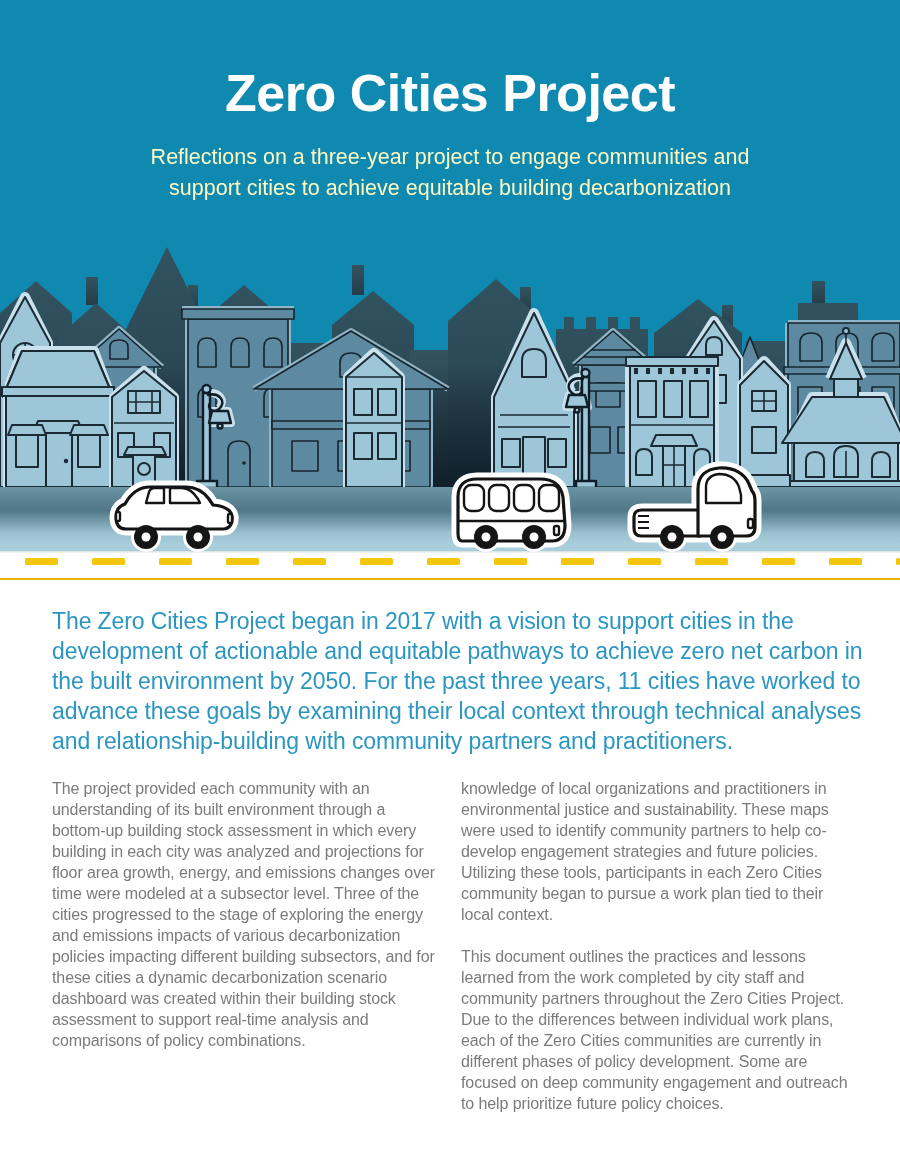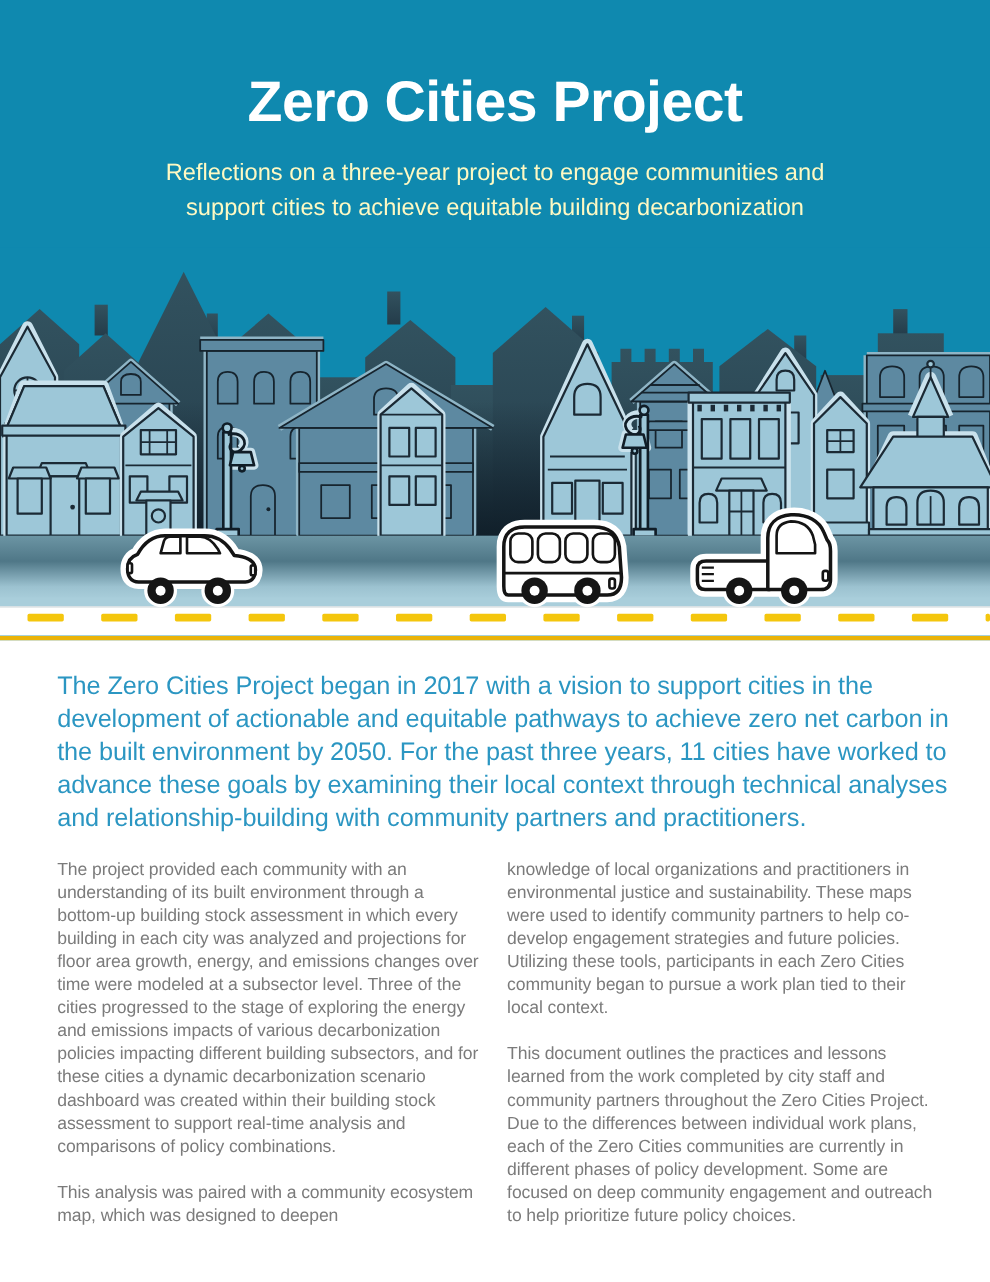--- a/index.html
+++ b/index.html
@@ -2,21 +2,21 @@
 <html style="--banner: #0f89af; --intro-text: #2b96c2; --body-text: #7b7b7b; --road-dash: #f4c60d; --silhouette: #2c4553; --mid-building: #5d89a1; --front-building: #9dc7d8;"><head>
 <meta charset="utf-8">
 <style>
   html,body{margin:0;padding:0;background:#ffffff;}
   body{width:900px;height:1165px;font-family:"Liberation Sans",sans-serif;overflow:hidden;}
 
   
   .hero{
     position:relative;width:900px;height:578px;
     background:var(--banner,#0f89af);
-    border-bottom:4px solid #eab308;
+    border-bottom:2px solid #eab308;
   }
   .hero-text{position:relative;z-index:2;text-align:center;}
   .hero h1{
     margin:0;padding-top:64px;
     font-size:52px;line-height:58px;font-weight:700;color:#ffffff;
     letter-spacing:-0.5px;
   }
   .hero .subtitle{
     margin:20px auto 0 auto;
     font-size:21.5px;line-height:31px;font-weight:400;color:#fef9c3;
@@ -362,20 +362,19 @@
 <div class="content">
   <p class="intro">The Zero Cities Project began in 2017 with a vision to support cities in the
 development of actionable and equitable pathways to achieve zero net carbon in
 the built environment by 2050. For the past three years, 11 cities have worked to
 advance these goals by examining their local context through technical analyses
 and relationship-building with community partners and practitioners.</p>
 
   <div class="columns">
     <div class="col">
       <p>The project provided each community with an understanding of its built environment through a bottom-up building stock assessment in which every building in each city was analyzed and projections for floor area growth, energy, and emissions changes over time were modeled at a subsector level. Three of the cities progressed to the stage of exploring the energy and emissions impacts of various decarbonization policies impacting different building subsectors, and for these cities a dynamic decarbonization scenario dashboard was created within their building stock assessment to support real-time analysis and comparisons of policy combinations.</p>
-      <p>This analysis was paired with a community ecosystem map, which was designed to deepen</p>
     </div>
     <div class="col">
       <p>knowledge of local organizations and practitioners in environmental justice and sustainability. These maps were used to identify community partners to help co-develop engagement strategies and future policies. Utilizing these tools, participants in each Zero Cities community began to pursue a work plan tied to their local context.</p>
       <p>This document outlines the practices and lessons learned from the work completed by city staff and community partners throughout the Zero Cities Project. Due to the differences between individual work plans, each of the Zero Cities communities are currently in different phases of policy development. Some are focused on deep community engagement and outreach to help prioritize future policy choices.</p>
     </div>
   </div>
 </div>
 
 </body></html>

